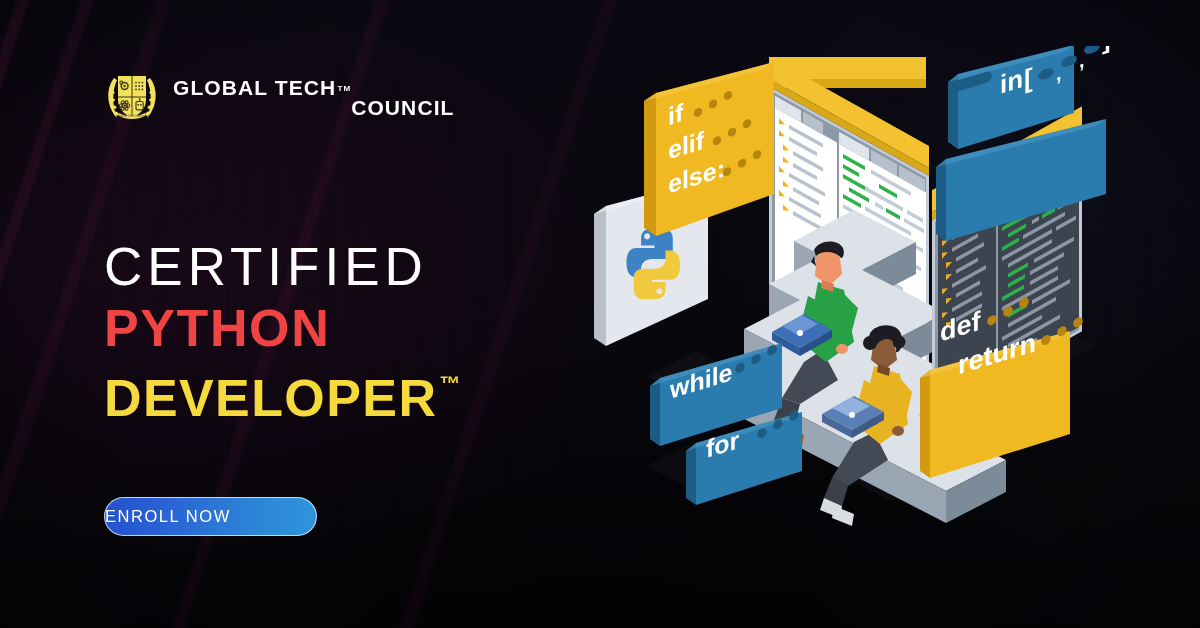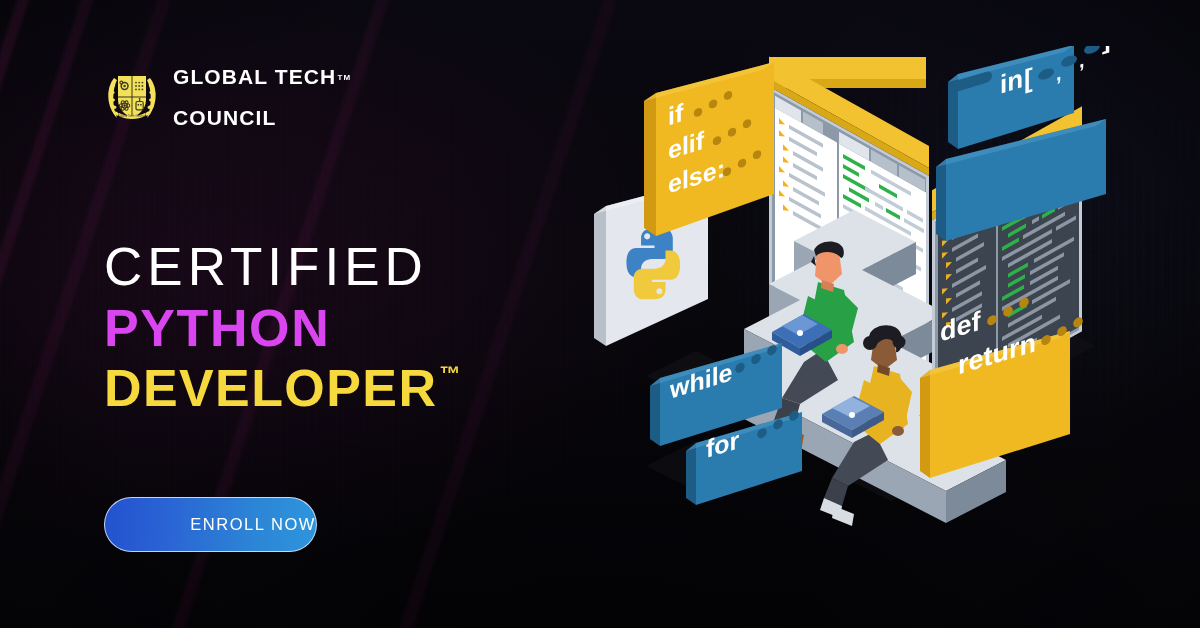--- a/index.html
+++ b/index.html
@@ -54,50 +54,50 @@
             mask-image: radial-gradient(ellipse 520px 330px at 83% 40%, #000 0%, rgba(0,0,0,0.2) 62%, rgba(0,0,0,0) 86%);
   }
   .bg-vignette {
     position: absolute; inset: 0;
     background: radial-gradient(ellipse 1100px 700px at 50% 50%, rgba(0,0,0,0) 45%, rgba(0,0,0,0.72) 100%);
   }
 
   
   .logo { position: absolute; left: 104px; top: 66px; display: flex; align-items: center; gap: 13px; }
   .logo-crest { width: 56px; height: 62px; flex: 0 0 auto; }
-  .logo-words { display: flex; flex-direction: column; line-height: 1.0; }
+  .logo-words { display: flex; flex-direction: row; line-height: 1.0; }
   .logo-line1 { position: relative; display: inline-flex; align-items: flex-start;
     font-size: 21px; font-weight: 700; letter-spacing: 1.1px; color: #ffffff; }
   .logo-tm { font-size: 8px; font-weight: 700; line-height: 1; margin-top: 8px; margin-left: 1px; }
   .logo-line2 { font-size: 21px; font-weight: 700; letter-spacing: 1.1px; color: #ffffff; margin-top: 20px; }
 
   
   .headline { position: absolute; left: 104px; top: 238px; }
   .h-line1 {
     font-size: 53px; font-weight: 400; letter-spacing: 5.0px;
     color: #ffffff; line-height: 1.08; white-space: nowrap;
   }
   .h-line2 {
     font-size: 52px; font-weight: 700; letter-spacing: 1.6px;
-    color: #d946ef; line-height: 1.12; margin-top: 4px; white-space: nowrap;
+    color: #ef4444; line-height: 1.12; margin-top: 4px; white-space: nowrap;
   }
   .h-line3 {
     font-size: 52px; font-weight: 700; letter-spacing: 1.4px;
-    color: #f6d93d; line-height: 1.12; margin-top: 2px; white-space: nowrap;
+    color: #f6d93d; line-height: 1.12; margin-top: 12px; white-space: nowrap;
     display: flex; align-items: flex-start;
   }
   .h-tm { font-size: 21px; font-weight: 700; line-height: 1; margin-top: 4px; margin-left: 2px; letter-spacing: 0; }
 
   
   .cta {
     position: absolute; left: 104px; top: 497px;
-    width: 213px; height: 55px; border-radius: 28px;
+    width: 213px; height: 39px; border-radius: 28px;
     background: linear-gradient(92deg, #2352cf 0%, #2a63d4 28%, #2c86d6 72%, #2e95dd 100%);
     border: 1px solid rgba(235,240,255,0.80);
-    display: flex; align-items: center; justify-content: flex-end;
+    display: flex; align-items: center; justify-content: flex-start;
     cursor: pointer;
   }
   .cta-label {
     color: #ffffff; font-size: 16.5px; font-weight: 400; letter-spacing: 1.55px;
   }
 
   
   .art { position: absolute; left: 586px; top: 46px; width: 560px; height: 500px; }
   .art svg { display: block; width: 100%; height: 100%; }
 </style>

